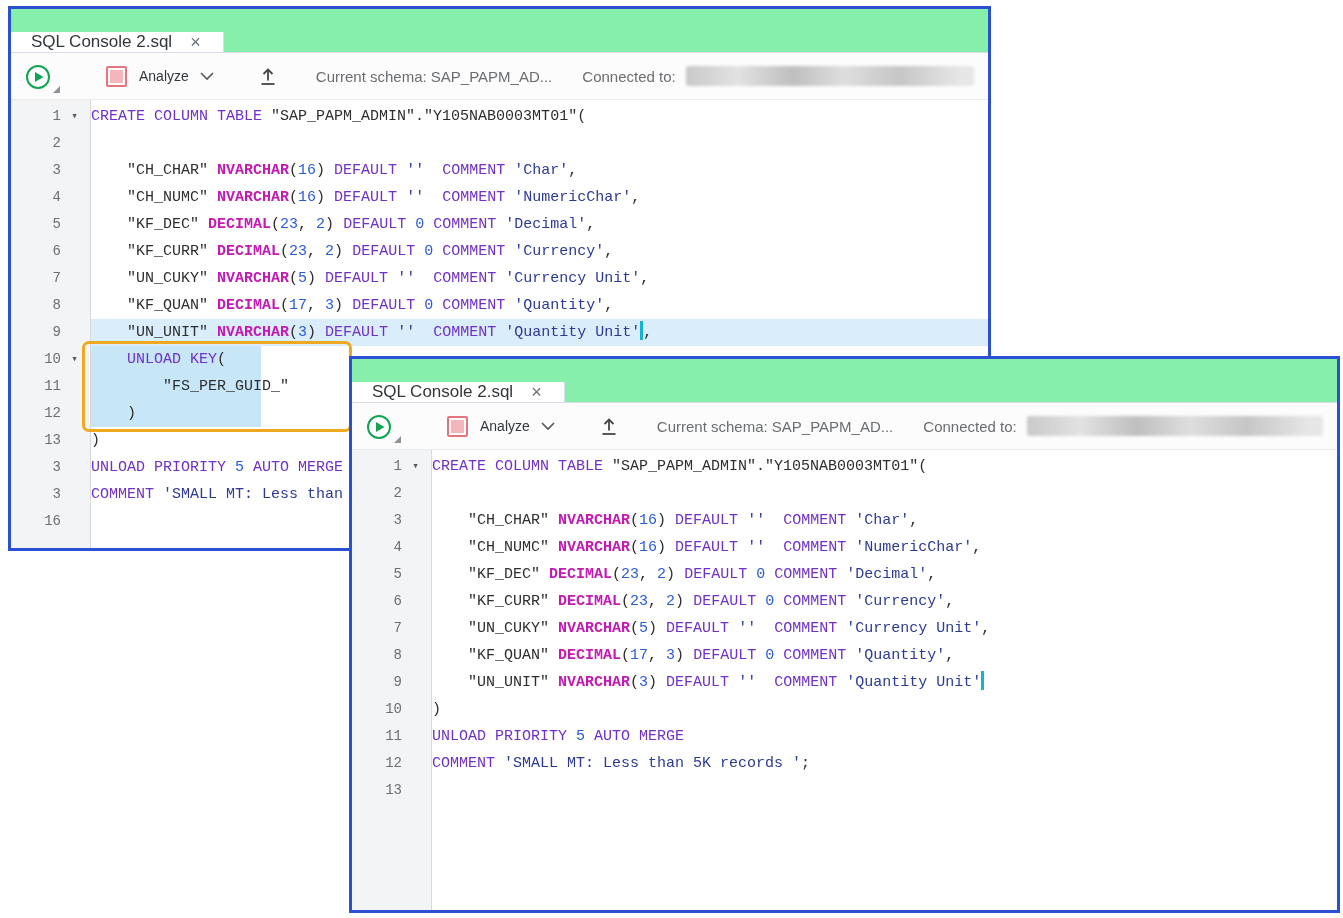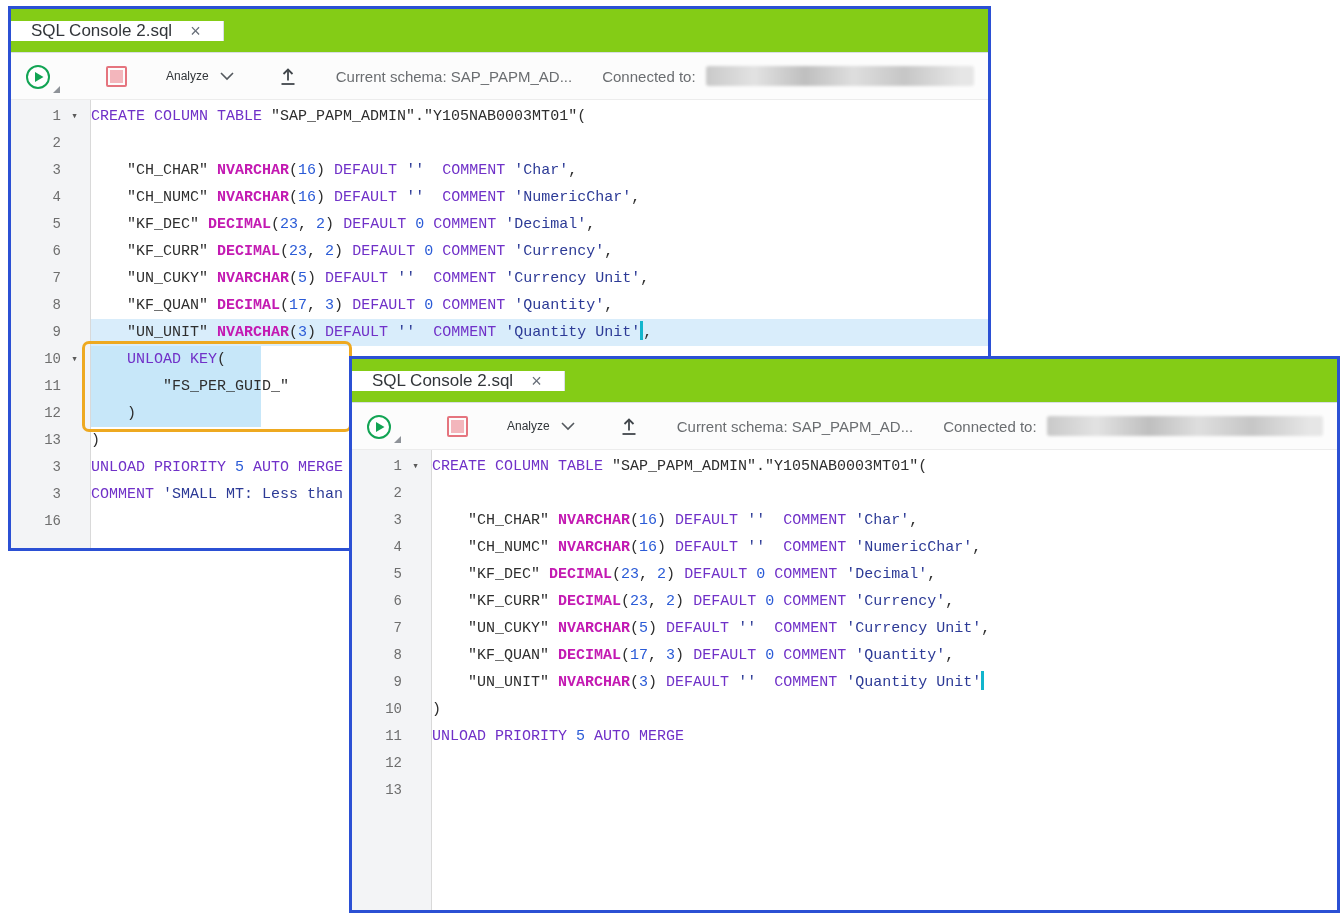--- a/index.html
+++ b/index.html
@@ -2,30 +2,30 @@
 <html style="--window-border: #2b50d4; --keyword: #7031c8; --datatype: #c31ab2; --number: #2a5bd7; --string: #2c3a96; --plain: #2e2e2e; --cursor: #12b5cd; --selection: #c7e7f9; --active-line: #d9edfb; --annotation: #eea920; --run-green: #12a454; --stop-red: #e5747e; --stop-fill: #f3b6bc;"><head>
 <meta charset="utf-8">
 <style>
   html,body{margin:0;padding:0;background:#ffffff;}
   body{width:1343px;height:918px;position:relative;font-family:"Liberation Sans",sans-serif;overflow:hidden;}
 
   .win{position:absolute;background:#fff;border:3px solid var(--window-border);display:flex;flex-direction:column;box-sizing:border-box;}
   .win-back{left:8px;top:6px;width:983px;height:545px;z-index:1;}
   .win-front{left:349px;top:356px;width:991px;height:557px;z-index:2;}
 
-  .tabbar{display:flex;align-items:center;height:43px;background:#84cc16;border-bottom:1px solid #d8dee5;flex:none;}
+  .tabbar{display:flex;align-items:flex-end;height:43px;background:#86efac;border-bottom:1px solid #d8dee5;flex:none;}
   .tab{display:flex;align-items:center;gap:18px;padding:0 22px 0 20px;background:#fff;border-right:1px solid #d8dee5;cursor:default;}
   .tab-title{font-size:17px;color:#32363a;}
   .tab-close{font-size:18px;color:#69707a;line-height:1;}
 
   .toolbar{display:flex;align-items:center;height:46px;background:#fcfcfc;border-bottom:1px solid #ececec;flex:none;padding:0 10px 0 14px;font-size:15px;color:#6a6d70;}
   .run-btn{flex:none;display:inline-flex;margin-top:2px;}
   .run-caret{flex:none;width:0;height:0;border-bottom:7px solid #8f9399;border-left:7px solid transparent;margin:26px 0 0 2px;}
   .stop-btn{flex:none;width:13px;height:13px;border:2px solid var(--stop-red);background:var(--stop-fill);background-clip:content-box;padding:2px;border-radius:2px;margin-left:46px;}
-  .analyze{display:inline-flex;align-items:center;gap:11px;margin-left:39px;color:#32363a;font-size:12px;cursor:pointer;}
+  .analyze{display:inline-flex;align-items:center;gap:11px;margin-left:12px;color:#32363a;font-size:14px;cursor:pointer;}
   .upload{flex:none;margin-left:44px;display:inline-flex;}
   .schema-label{margin-left:38px;white-space:nowrap;}
   .connected-label{margin-left:30px;white-space:nowrap;}
   .redacted{flex:1;height:20px;margin:0 4px 0 10px;border-radius:3px;background:linear-gradient(90deg,#c9c9c9,#e2e2e2 18%,#bfbfbf 37%,#dedede 55%,#c6c6c6 74%,#e6e6e6 95%);filter:blur(1.6px);min-width:60px;}
 
   .editor{position:relative;flex:1;background:#fff;font-family:"Liberation Mono","DejaVu Sans Mono",monospace;font-size:15px;color:var(--plain);overflow:hidden;padding-top:3px;box-sizing:border-box;}
   .gutter-bg{position:absolute;left:0;top:0;bottom:0;width:79px;background:#f3f4f6;border-right:1px solid #d9d9d9;z-index:0;}
   .lines{position:relative;z-index:1;}
   .line{display:flex;height:27px;line-height:27px;white-space:pre;}
   .line.active{background:linear-gradient(to right,transparent 80px,var(--active-line) 80px);}
@@ -143,17 +143,17 @@
         <div class="line"><span class="num">2</span><span class="fold"></span><span class="code"></span></div>
         <div class="line"><span class="num">3</span><span class="fold"></span><span class="code"><span class="tk-p">    "CH_CHAR" </span><span class="tk-d">NVARCHAR</span><span class="tk-p">(</span><span class="tk-n">16</span><span class="tk-p">) </span><span class="tk-k">DEFAULT</span><span class="tk-p"> </span><span class="tk-s">''</span><span class="tk-p">  </span><span class="tk-k">COMMENT</span><span class="tk-p"> </span><span class="tk-s">'Char'</span><span class="tk-p">,</span></span></div>
         <div class="line"><span class="num">4</span><span class="fold"></span><span class="code"><span class="tk-p">    "CH_NUMC" </span><span class="tk-d">NVARCHAR</span><span class="tk-p">(</span><span class="tk-n">16</span><span class="tk-p">) </span><span class="tk-k">DEFAULT</span><span class="tk-p"> </span><span class="tk-s">''</span><span class="tk-p">  </span><span class="tk-k">COMMENT</span><span class="tk-p"> </span><span class="tk-s">'NumericChar'</span><span class="tk-p">,</span></span></div>
         <div class="line"><span class="num">5</span><span class="fold"></span><span class="code"><span class="tk-p">    "KF_DEC" </span><span class="tk-d">DECIMAL</span><span class="tk-p">(</span><span class="tk-n">23</span><span class="tk-p">, </span><span class="tk-n">2</span><span class="tk-p">) </span><span class="tk-k">DEFAULT</span><span class="tk-p"> </span><span class="tk-n">0</span><span class="tk-p"> </span><span class="tk-k">COMMENT</span><span class="tk-p"> </span><span class="tk-s">'Decimal'</span><span class="tk-p">,</span></span></div>
         <div class="line"><span class="num">6</span><span class="fold"></span><span class="code"><span class="tk-p">    "KF_CURR" </span><span class="tk-d">DECIMAL</span><span class="tk-p">(</span><span class="tk-n">23</span><span class="tk-p">, </span><span class="tk-n">2</span><span class="tk-p">) </span><span class="tk-k">DEFAULT</span><span class="tk-p"> </span><span class="tk-n">0</span><span class="tk-p"> </span><span class="tk-k">COMMENT</span><span class="tk-p"> </span><span class="tk-s">'Currency'</span><span class="tk-p">,</span></span></div>
         <div class="line"><span class="num">7</span><span class="fold"></span><span class="code"><span class="tk-p">    "UN_CUKY" </span><span class="tk-d">NVARCHAR</span><span class="tk-p">(</span><span class="tk-n">5</span><span class="tk-p">) </span><span class="tk-k">DEFAULT</span><span class="tk-p"> </span><span class="tk-s">''</span><span class="tk-p">  </span><span class="tk-k">COMMENT</span><span class="tk-p"> </span><span class="tk-s">'Currency Unit'</span><span class="tk-p">,</span></span></div>
         <div class="line"><span class="num">8</span><span class="fold"></span><span class="code"><span class="tk-p">    "KF_QUAN" </span><span class="tk-d">DECIMAL</span><span class="tk-p">(</span><span class="tk-n">17</span><span class="tk-p">, </span><span class="tk-n">3</span><span class="tk-p">) </span><span class="tk-k">DEFAULT</span><span class="tk-p"> </span><span class="tk-n">0</span><span class="tk-p"> </span><span class="tk-k">COMMENT</span><span class="tk-p"> </span><span class="tk-s">'Quantity'</span><span class="tk-p">,</span></span></div>
         <div class="line"><span class="num">9</span><span class="fold"></span><span class="code"><span class="tk-p">    "UN_UNIT" </span><span class="tk-d">NVARCHAR</span><span class="tk-p">(</span><span class="tk-n">3</span><span class="tk-p">) </span><span class="tk-k">DEFAULT</span><span class="tk-p"> </span><span class="tk-s">''</span><span class="tk-p">  </span><span class="tk-k">COMMENT</span><span class="tk-p"> </span><span class="tk-s">'Quantity Unit'</span><span class="cursor"></span></span></div>
         <div class="line"><span class="num">10</span><span class="fold"></span><span class="code"><span class="tk-p">)</span></span></div>
         <div class="line"><span class="num">11</span><span class="fold"></span><span class="code"><span class="tk-k">UNLOAD PRIORITY</span><span class="tk-p"> </span><span class="tk-n">5</span><span class="tk-p"> </span><span class="tk-k">AUTO MERGE</span></span></div>
-        <div class="line"><span class="num">12</span><span class="fold"></span></div>
+        <div class="line"><span class="num">12</span><span class="fold"></span><span class="code"><span class="tk-k">COMMENT</span><span class="tk-p"> </span><span class="tk-s">'SMALL MT: Less than 5K records '</span><span class="tk-p">;</span></span></div>
         <div class="line"><span class="num">13</span><span class="fold"></span><span class="code"></span></div>
       </div>
   </div>
 </section>
 
 </body></html>

